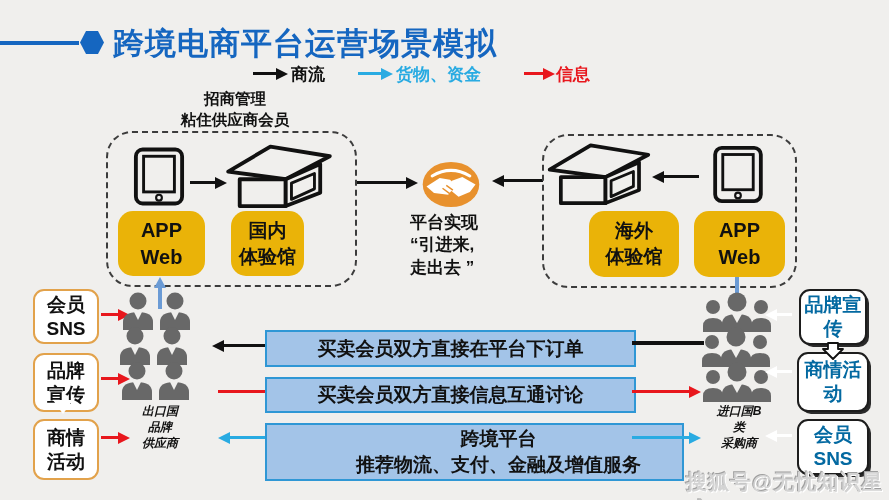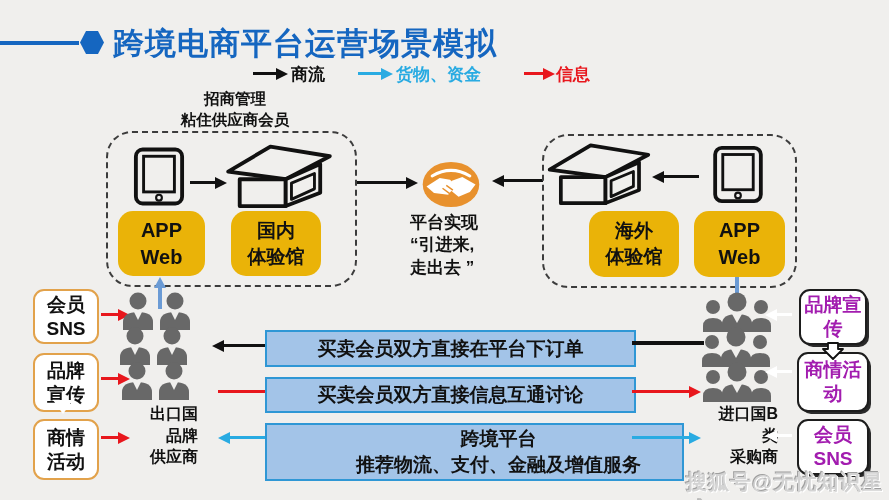--- a/index.html
+++ b/index.html
@@ -31,23 +31,23 @@
   .caption{font-size:15.5px;font-weight:bold;color:#111;text-align:center;line-height:1.35;}
 
   .dashpanel{border:2px dashed #3c3c3c;border-radius:26px;}
 
   .bluebox{background:#eab308;border-radius:15px;color:#111;font-size:20px;font-weight:bold;line-height:1.35;}
 
   .bar{background:#a3c4e8;border:2px solid #2f97d5;color:#111;font-size:19px;font-weight:bold;line-height:1.35;}
 
   .tag-l{background:#fff;border:2.5px solid #e2a24b;border-radius:11px;color:#111;font-size:19px;font-weight:bold;line-height:1.25;}
   .tag-r{background:#fff;border:2.5px solid #1d1d1d;border-radius:11px;box-shadow:3px 3px 0 -1px #2a2a2a;
-    color:#a21caf;font-size:19px;font-weight:bold;line-height:1.25;}
-
-  .people-label{font-size:16px;font-weight:bold;color:#111;text-align:right;line-height:1.35;}
+    color:#0369a1;font-size:19px;font-weight:bold;line-height:1.25;}
+
+  .people-label{font-size:12px;font-weight:bold;color:#111;text-align:center;line-height:1.35;font-style:italic;}
 
   .platform-caption{font-size:17px;font-weight:bold;color:#111;line-height:1.32;}
 
   .watermark{font-size:21px;font-weight:bold;color:#d3d3d3;letter-spacing:1px;
     text-shadow:1px 1px 0 #ffffff,-1px -1px 0 #9f9f9f;}
 
   .white-chev{width:0;height:0;border-left:10px solid transparent;border-right:10px solid transparent;border-top:14px solid #fff;}
 </style>
 </head>
 <body>
@@ -80,21 +80,21 @@
 
   <svg class="abs" style="left:224px;top:139px;" width="110" height="69" viewBox="0 0 110 72">
     <polygon points="2,34 46,8 108,18 62,42" fill="#f0efed" stroke="#111" stroke-width="4" stroke-linejoin="round"></polygon>
     <polygon points="14,42 62,42 62,70 14,70" fill="#f0efed" stroke="#111" stroke-width="4" stroke-linejoin="round"></polygon>
     <polygon points="62,42 98,26 98,56 62,70" fill="#f0efed" stroke="#111" stroke-width="4" stroke-linejoin="round"></polygon>
     <polygon points="68,46 92,36 92,52 68,63" fill="#f0efed" stroke="#111" stroke-width="3" stroke-linejoin="round"></polygon>
   </svg>
 
   <div class="abs bluebox ctr pre" style="left:118px;top:211px;width:87px;height:65px;">APP
 Web</div>
-  <div class="abs bluebox ctr pre" style="left:231px;top:211px;width:90px;height:65px;font-size:19px;">国内
+  <div class="abs bluebox ctr pre" style="left:231px;top:211px;width:73px;height:65px;font-size:19px;">国内
 体验馆</div>
 
   <div class="h head-r abs" style="left:357px;top:181px;width:50px;color:#111;"></div>
 
   <svg class="abs" style="left:420px;top:160px;" width="62" height="49" viewBox="0 0 64 52">
     <ellipse cx="32" cy="26" rx="30" ry="24" fill="#e8912d"></ellipse>
     <path d="M12,17 Q32,5 52,17" fill="none" stroke="#fff" stroke-width="3.2" stroke-linecap="round"></path>
     <polygon points="6,28 20,19 31,21 37,27 29,37 14,35" fill="#fff"></polygon>
     <polygon points="58,26 44,18 33,22 29,30 40,39 52,34" fill="#fff"></polygon>
     <path d="M27,27 L34,32 M23,30 L31,36" stroke="#e8912d" stroke-width="1.6" fill="none"></path>

